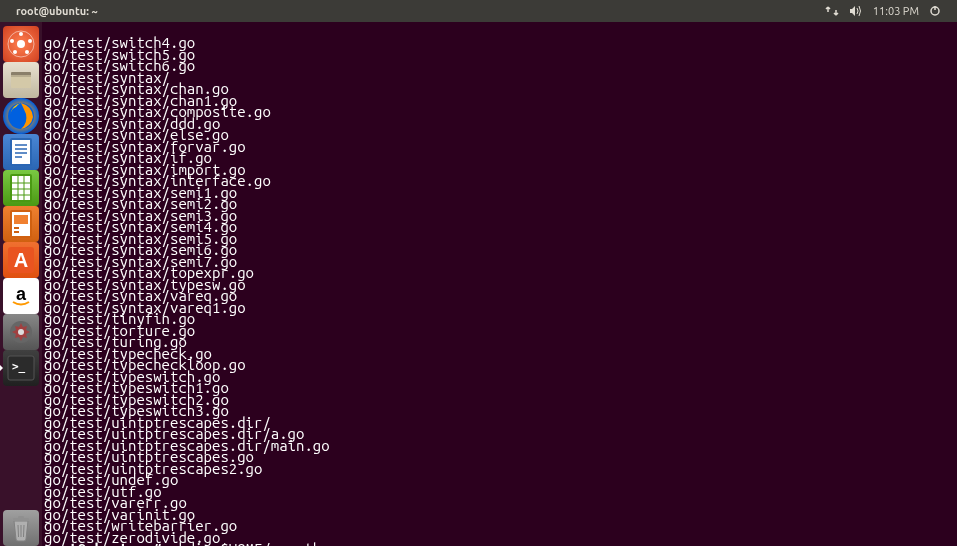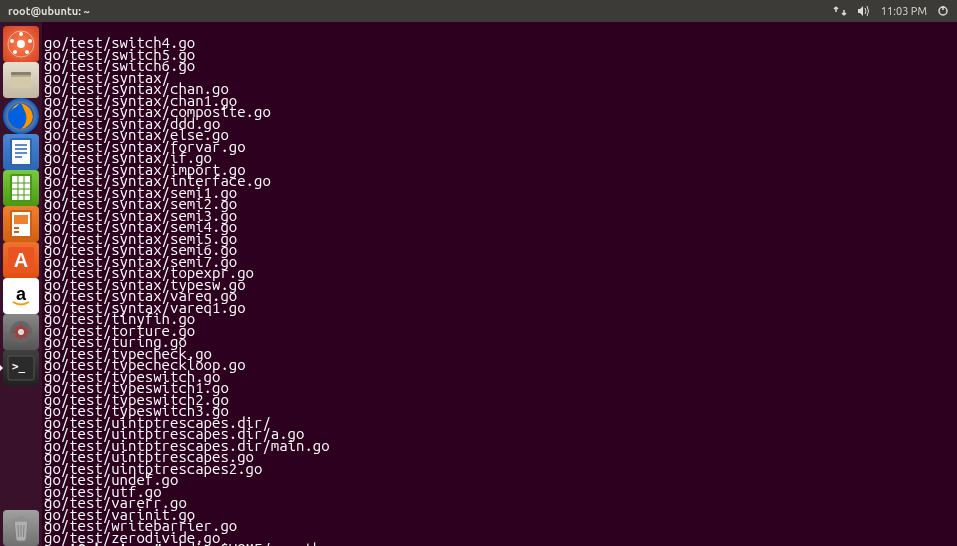--- a/index.html
+++ b/index.html
@@ -14,21 +14,21 @@
       font-family: "Ubuntu Mono", "DejaVu Sans Mono", monospace;
       overflow: hidden;
       background: #2c001e;
     }
     
     .menu-bar {
       height: 22px;
       background: #3c3b37;
       display: flex;
       align-items: center;
-      padding: 0 8px;
+      padding: 0 16px;
       color: #dfdbd2;
       font-family: "Ubuntu", sans-serif;
       font-size: 11px;
     }
     
     .menu-bar-title {
       font-weight: bold;
     }
     
     .menu-bar-spacer {

